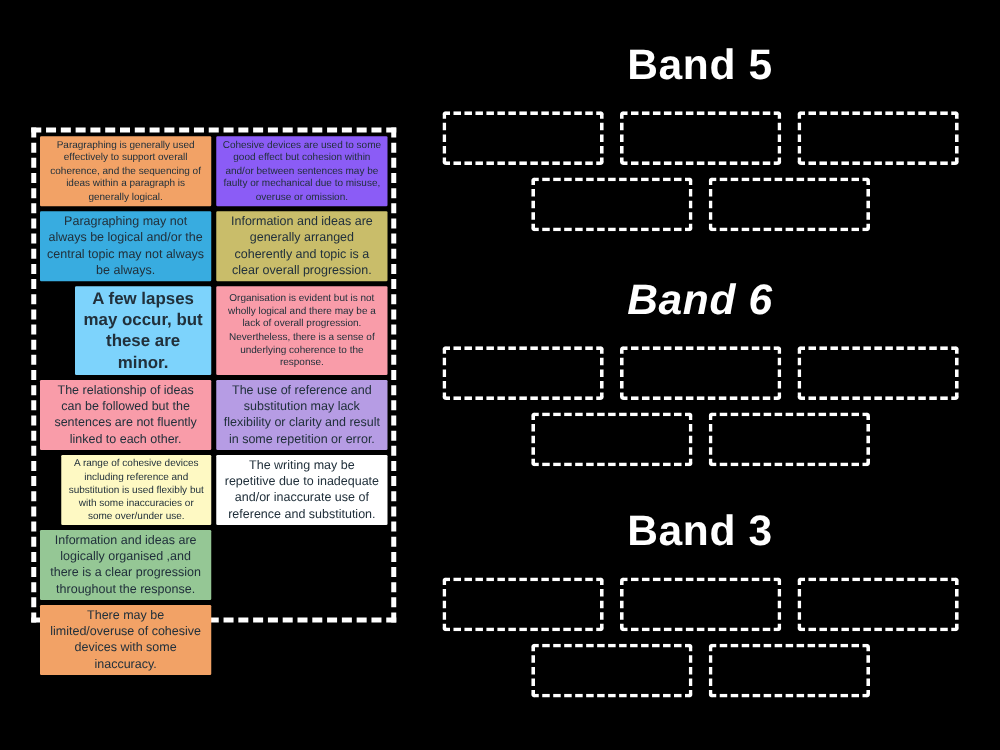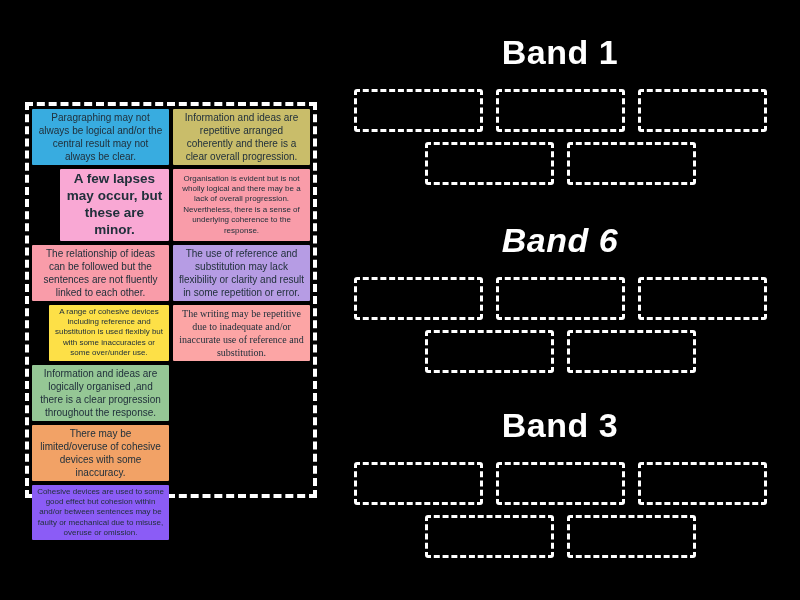--- a/index.html
+++ b/index.html
@@ -67,35 +67,36 @@
     border:3px dashed var(--border);
     border-radius:3px;
     background:var(--bg);
   }
 </style>
 </head>
 <body>
 
 <div class="board">
   <div class="tray">
-      <div class="card t-md" style="background: rgb(56, 172, 224);">Paragraphing may not always be logical and/or the central result may not always be clear.</div>
-      <div class="card t-lg" style="background: #f9a8d4; margin-left: 28px;">A few lapses may occur, but these are minor.</div>
+      <div class="card t-sm" style="background: rgb(242, 162, 102);">Paragraphing is generally used effectively to support overall coherence, and the sequencing of ideas within a paragraph is generally logical.</div>
+      <div class="card t-md" style="background: rgb(56, 172, 224);">Paragraphing may not always be logical and/or the central topic may not always be always.</div>
+      <div class="card t-lg" style="background: #7dd3fc; margin-left: 28px;">A few lapses may occur, but these are minor.</div>
       <div class="card t-md" style="background: rgb(249, 156, 169);">The relationship of ideas can be followed but the sentences are not fluently linked to each other.</div>
-      <div class="card t-sm" style="background: #fde047; margin-left: 17px;">A range of cohesive devices including reference and substitution is used flexibly but with some inaccuracies or some over/under use.</div>
+      <div class="card t-sm" style="background: #fef9c3; margin-left: 17px;">A range of cohesive devices including reference and substitution is used flexibly but with some inaccuracies or some over/under use.</div>
       <div class="card t-md" style="background: rgb(149, 199, 149);">Information and ideas are logically organised ,and there is a clear progression throughout the response.</div>
       <div class="card t-md" style="background: rgb(242, 162, 102);">There may be limited/overuse of cohesive devices with some inaccuracy.</div>
       <div class="card t-sm" style="background: #8b5cf6;">Cohesive devices are used to some good effect but cohesion within and/or between sentences may be faulty or mechanical due to misuse, overuse or omission.</div>
-      <div class="card t-md" style="background: rgb(201, 189, 106);">Information and ideas are repetitive arranged coherently and there is a clear overall progression.</div>
+      <div class="card t-md" style="background: rgb(201, 189, 106);">Information and ideas are generally arranged coherently and topic is a clear overall progression.</div>
       <div class="card t-sm" style="background: rgb(249, 156, 169);">Organisation is evident but is not wholly logical and there may be a lack of overall progression. Nevertheless, there is a sense of underlying coherence to the response.</div>
       <div class="card t-md" style="background: rgb(182, 156, 228);">The use of reference and substitution may lack flexibility or clarity and result in some repetition or error.</div>
-      <div class="card t-md" style="background: #fca5a5; font-family: Liberation Serif, serif;">The writing may be repetitive due to inadequate and/or inaccurate use of reference and substitution.</div>
+      <div class="card t-md" style="background: #ffffff;">The writing may be repetitive due to inadequate and/or inaccurate use of reference and substitution.</div>
     </div>
   <div class="groups">
       <div class="group g0">
-        <div class="group-title">Band 1</div>
+        <div class="group-title">Band 5</div>
         <div class="slot-row">
           <div class="slot"></div>
           <div class="slot"></div>
           <div class="slot"></div>
         </div>
         <div class="slot-row">
           <div class="slot"></div>
           <div class="slot"></div>
         </div>
       </div>

